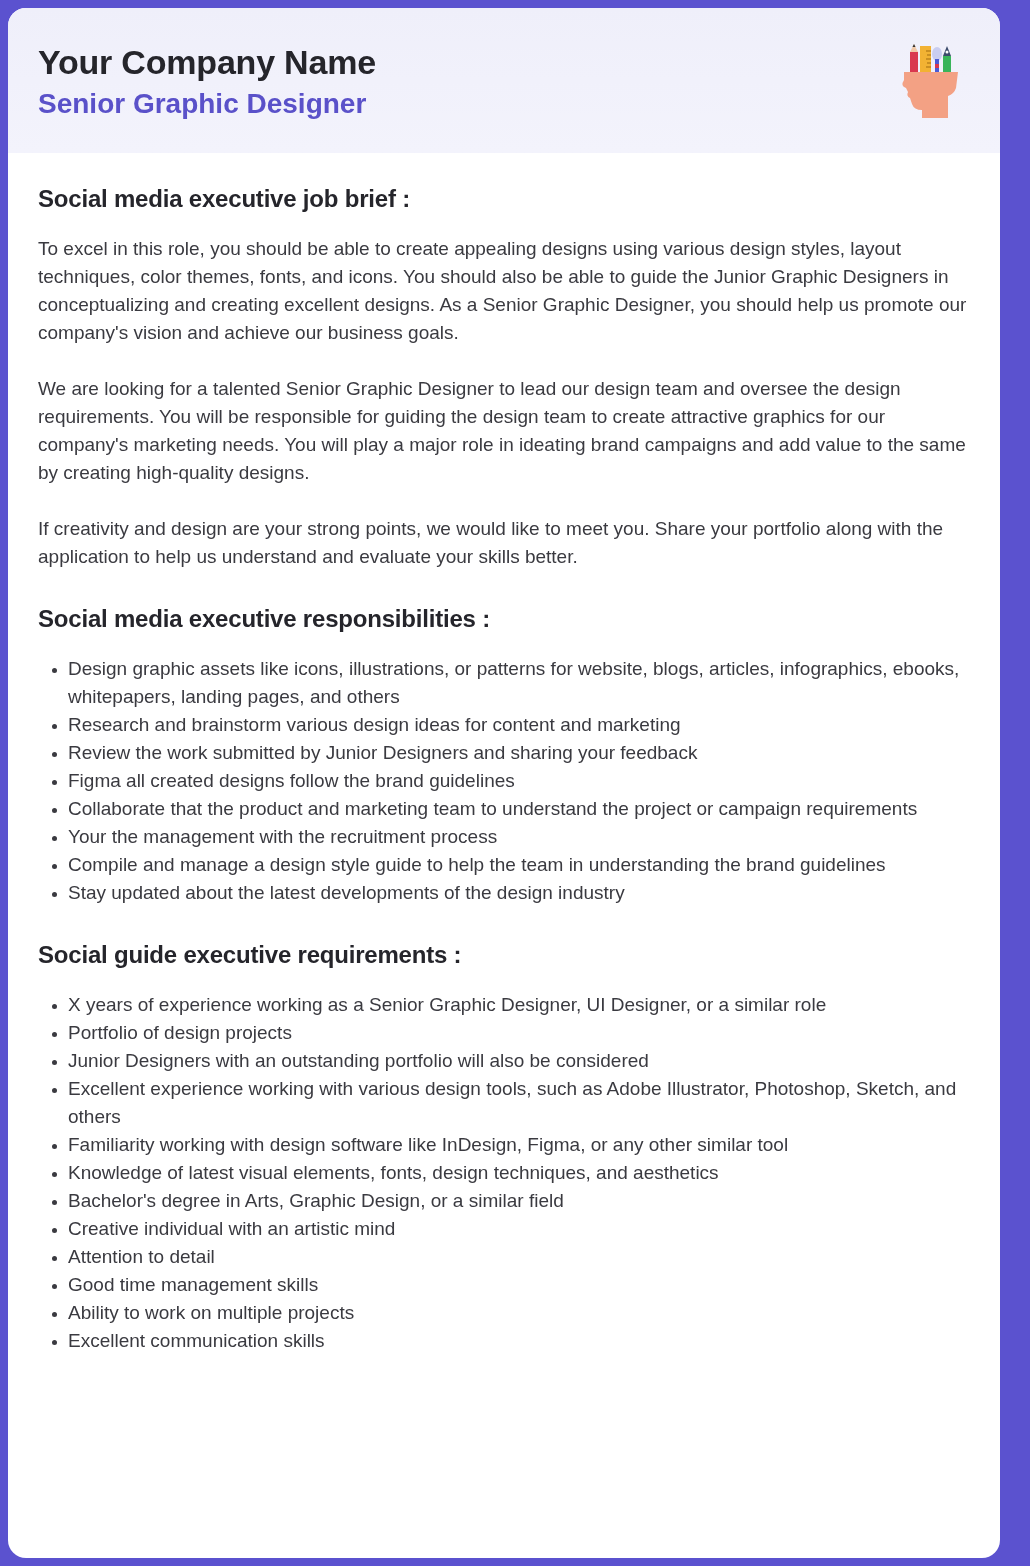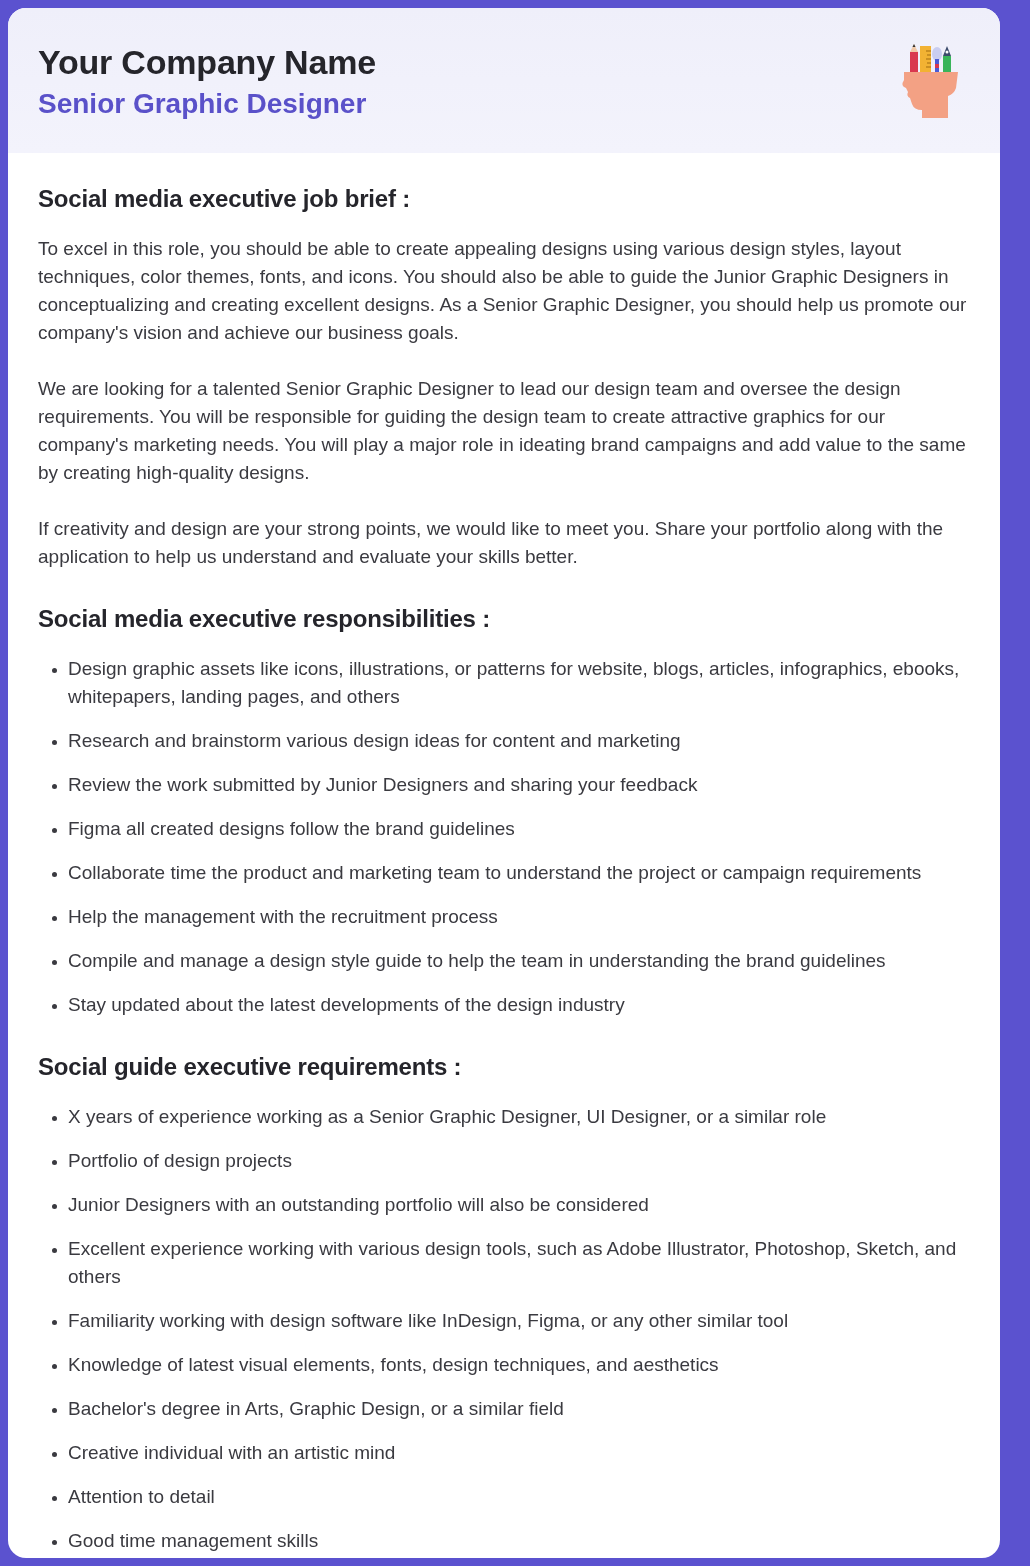--- a/index.html
+++ b/index.html
@@ -52,21 +52,21 @@
     font-size: 19px; color: #3a3a40; line-height: 28px;
     margin: 0;
   }
   .brief { margin-top: 20px; }
   .brief p.body + p.body { margin-top: 28px; }
   .sec { margin-top: 32px; }
   ul {
     margin: 20px 0 0 0; padding: 0 0 0 30px;
     font-size: 19px; color: #3a3a40; line-height: 28px;
   }
-  ul li { padding-left: 0; margin-top: 16px; }
+  ul li { padding-left: 0; }
   ul li::marker { font-size: 15px; }
 </style>
 </head>
 <body>
 
 <div class="card">
   <div class="header">
     <h1 class="company">Your Company Name</h1>
     <div class="role">Senior Graphic Designer</div>
     <div class="logo">
@@ -107,22 +107,22 @@
       </div>
     </section>
 
     <section class="sec">
       <h2>Social media executive responsibilities :</h2>
       <ul>
         <li>Design graphic assets like icons, illustrations, or patterns for website, blogs, articles, infographics, ebooks, whitepapers, landing pages, and others</li>
         <li>Research and brainstorm various design ideas for content and marketing</li>
         <li>Review the work submitted by Junior Designers and sharing your feedback</li>
         <li>Figma all created designs follow the brand guidelines</li>
-        <li>Collaborate time the product and marketing team to understand the project or campaign requirements</li>
-        <li>Help the management with the recruitment process</li>
+        <li>Collaborate that the product and marketing team to understand the project or campaign requirements</li>
+        <li>Your the management with the recruitment process</li>
         <li>Compile and manage a design style guide to help the team in understanding the brand guidelines</li>
         <li>Stay updated about the latest developments of the design industry</li>
       </ul>
     </section>
 
     <section class="sec">
       <h2>Social guide executive requirements :</h2>
       <ul>
         <li>X years of experience working as a Senior Graphic Designer, UI Designer, or a similar role</li>
         <li>Portfolio of design projects</li>

